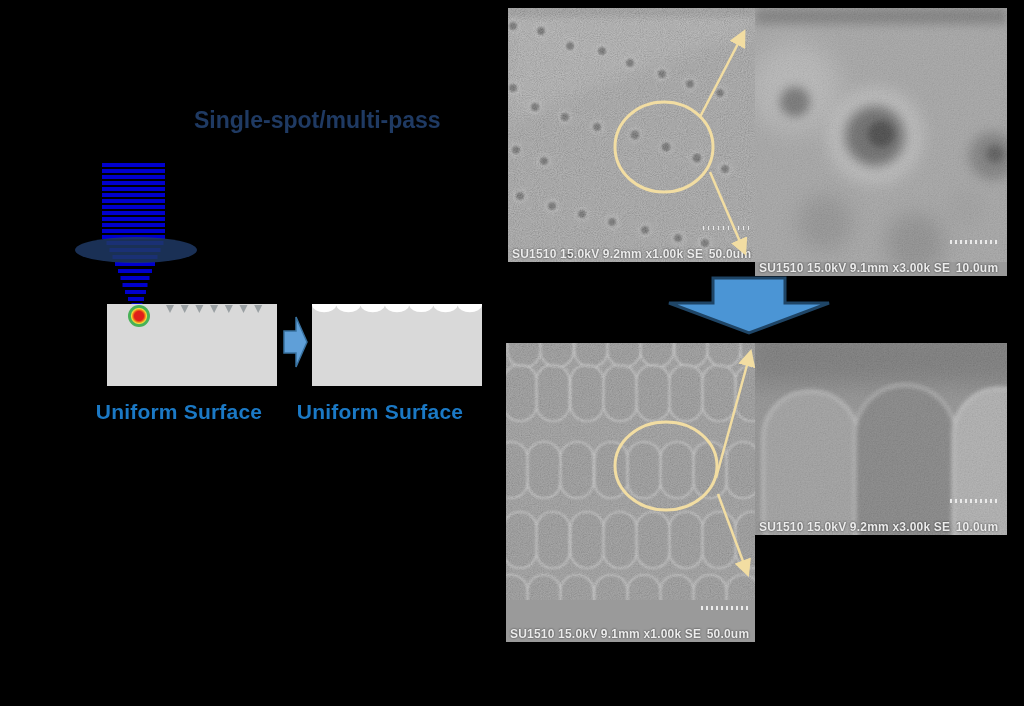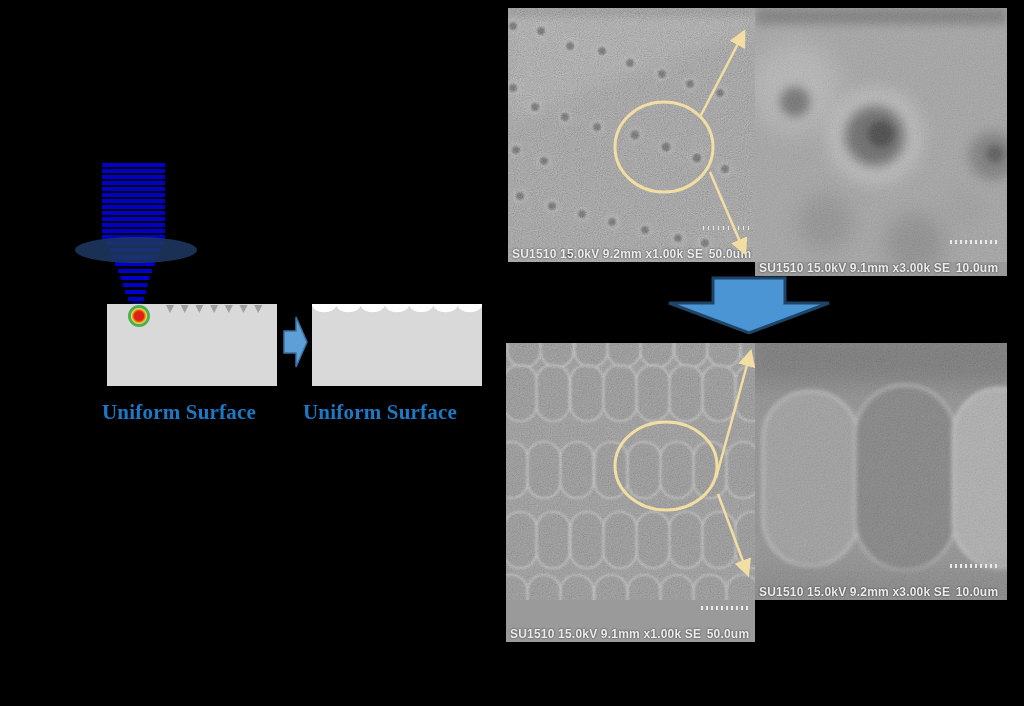--- a/index.html
+++ b/index.html
@@ -1,29 +1,29 @@
 <!DOCTYPE html>
 <html><head>
 <meta charset="utf-8">
 <style>
   html,body{margin:0;padding:0;background:#000;}
   .slide{position:relative;width:1024px;height:706px;background:#000;overflow:hidden;
          font-family:"Liberation Sans",sans-serif;}
   .abs{position:absolute;}
   .title{left:194px;top:107px;width:260px;color:#1F3A63;font-size:23px;font-weight:700;}
-  .surf-label{top:400px;width:168px;color:#1B79C5;font-size:21px;font-weight:700;text-align:center;letter-spacing:.2px;font-family:Liberation Serif, serif;}
+  .surf-label{top:400px;width:168px;color:#1B79C5;font-size:21px;font-weight:700;text-align:center;letter-spacing:.2px;}
   #label-before{left:95px;}
   #label-after{left:296px;}
   .layer{position:absolute;inset:0;width:1024px;height:706px;}
   .sem{position:absolute;overflow:hidden;background:#9a9a9a;}
   .sem svg{position:absolute;left:0;top:0;display:block;}
   #sem-tl{left:508px;top:8px;width:247px;height:254px;}
   #sem-tr{left:755px;top:8px;width:252px;height:268px;}
   #sem-bl{left:506px;top:343px;width:249px;height:299px;}
-  #sem-br{left:755px;top:343px;width:252px;height:257px;}
+  #sem-br{left:755px;top:343px;width:252px;height:192px;}
   .sem-caption{position:absolute;left:4px;right:4px;bottom:1px;display:flex;justify-content:flex-start;
                align-items:flex-end;color:#ECECEC;font-size:12px;letter-spacing:.2px;
                text-shadow:0 0 2px rgba(0,0,0,.75);white-space:nowrap;font-weight:bold;}
   .sem-scale{display:flex;flex-direction:column;align-items:flex-end;gap:17px;}
   .ticks{width:48px;height:4px;background:repeating-linear-gradient(90deg,#EAEAEA 0 1.5px,transparent 1.5px 5px);}
   .overlay{pointer-events:none;z-index:6;}
   .mid{z-index:3;}
   .blur1{filter:blur(1.2px);} .blur2{filter:blur(2px);} .blur3{filter:blur(3px);}
   .blur5{filter:blur(5px);} .blur6{filter:blur(6px);} .blur8{filter:blur(8px);}
   .blur10{filter:blur(10px);} .blur12{filter:blur(12px);}
@@ -97,20 +97,21 @@
                A12.2,7.5 0 0 0 360.6,305.5
                A12.2,7.5 0 0 0 384.9,305.5
                A12.2,7.5 0 0 0 409.2,305.5
                A12.2,7.5 0 0 0 433.4,305.5
                A12.2,7.5 0 0 0 457.7,305.5
                A12.2,7.5 0 0 0 482,305.5
                L482,304 Z"></path>
     </g>
   </svg>
 
+  <div class="abs title">Single-spot/multi-pass</div>
   <div class="abs surf-label" id="label-before">Uniform Surface</div>
   <div class="abs surf-label" id="label-after">Uniform Surface</div>
 
   <div class="sem mid" id="sem-tl">
     <svg width="247" height="254" viewBox="0 0 247 254" preserveAspectRatio="none">
       <defs>
         <filter id="g1" x="0" y="0" width="100%" height="100%">
           <feTurbulence type="fractalNoise" baseFrequency="0.95" numOctaves="2" stitchTiles="stitch"></feTurbulence>
           <feColorMatrix type="saturate" values="0"></feColorMatrix>
           <feComponentTransfer>

